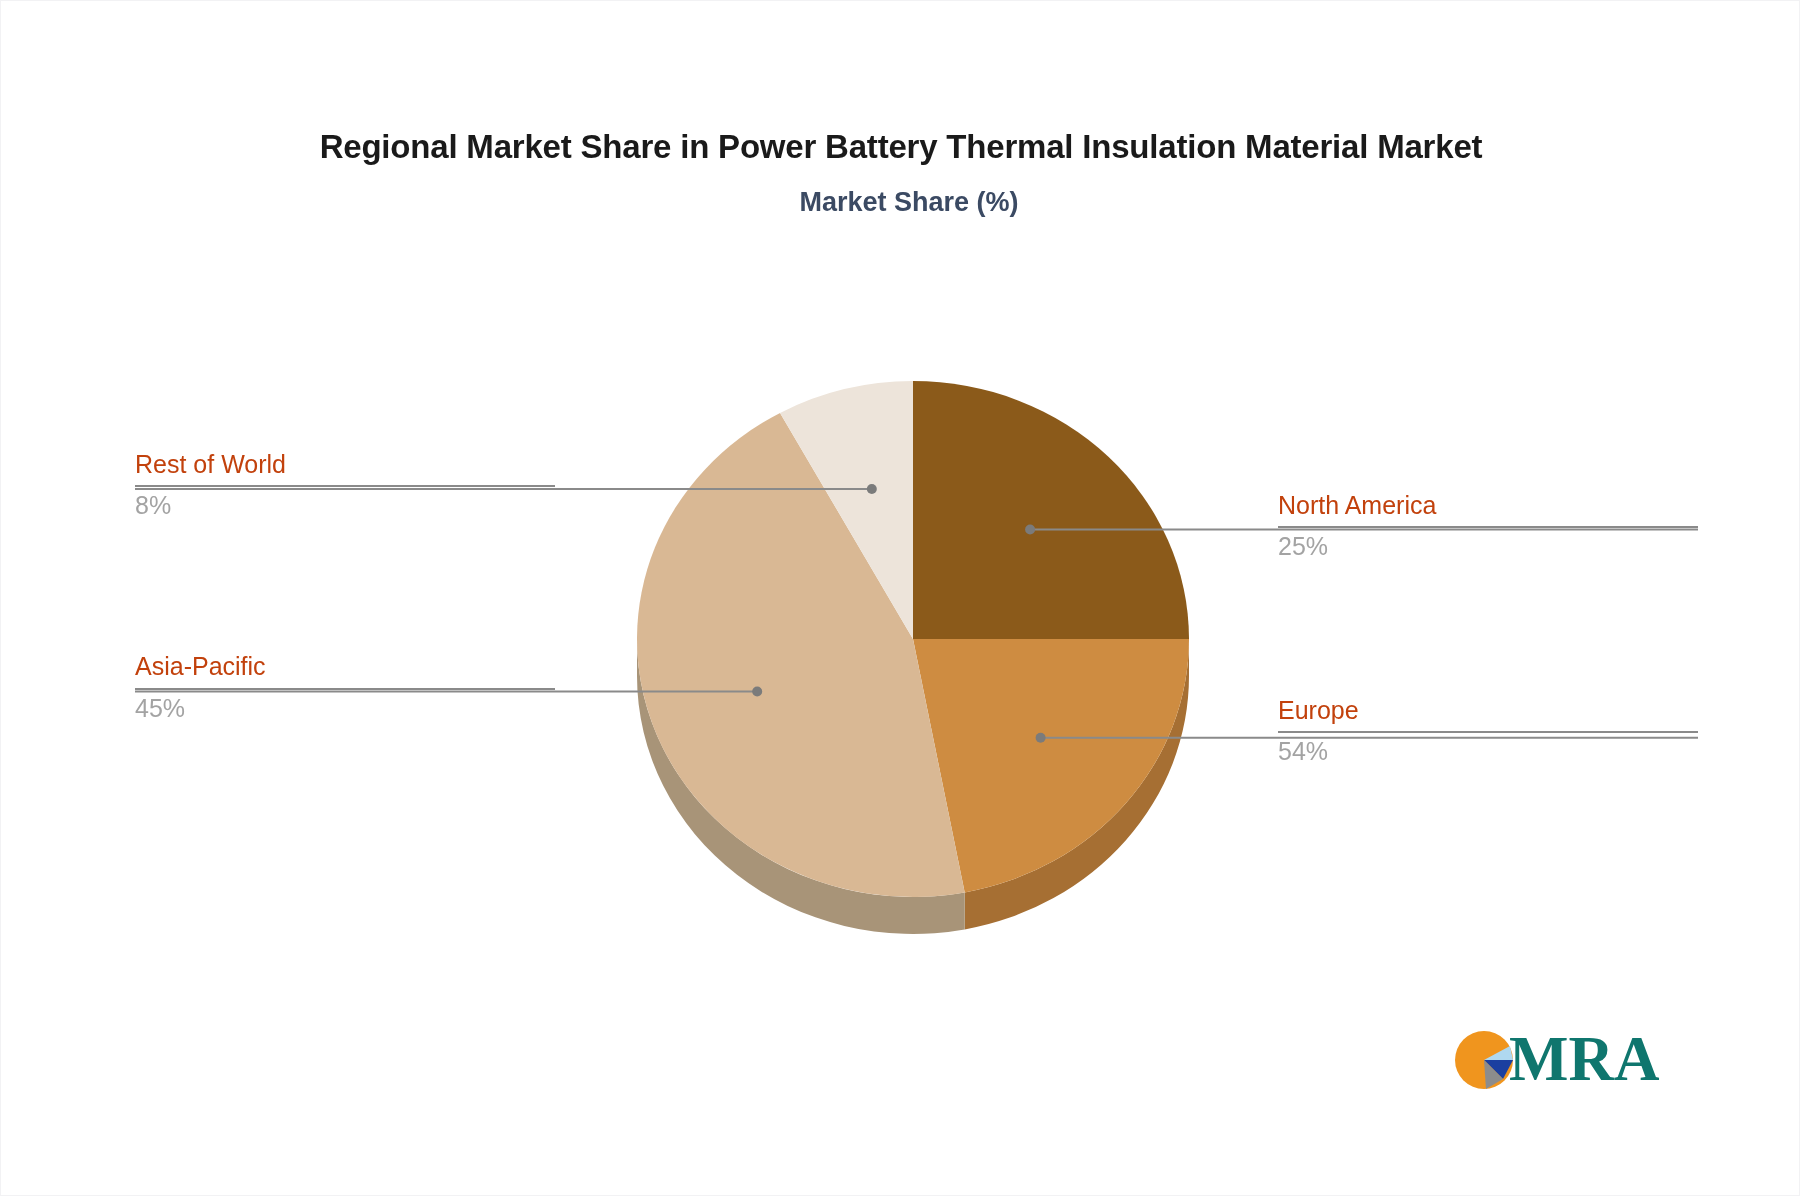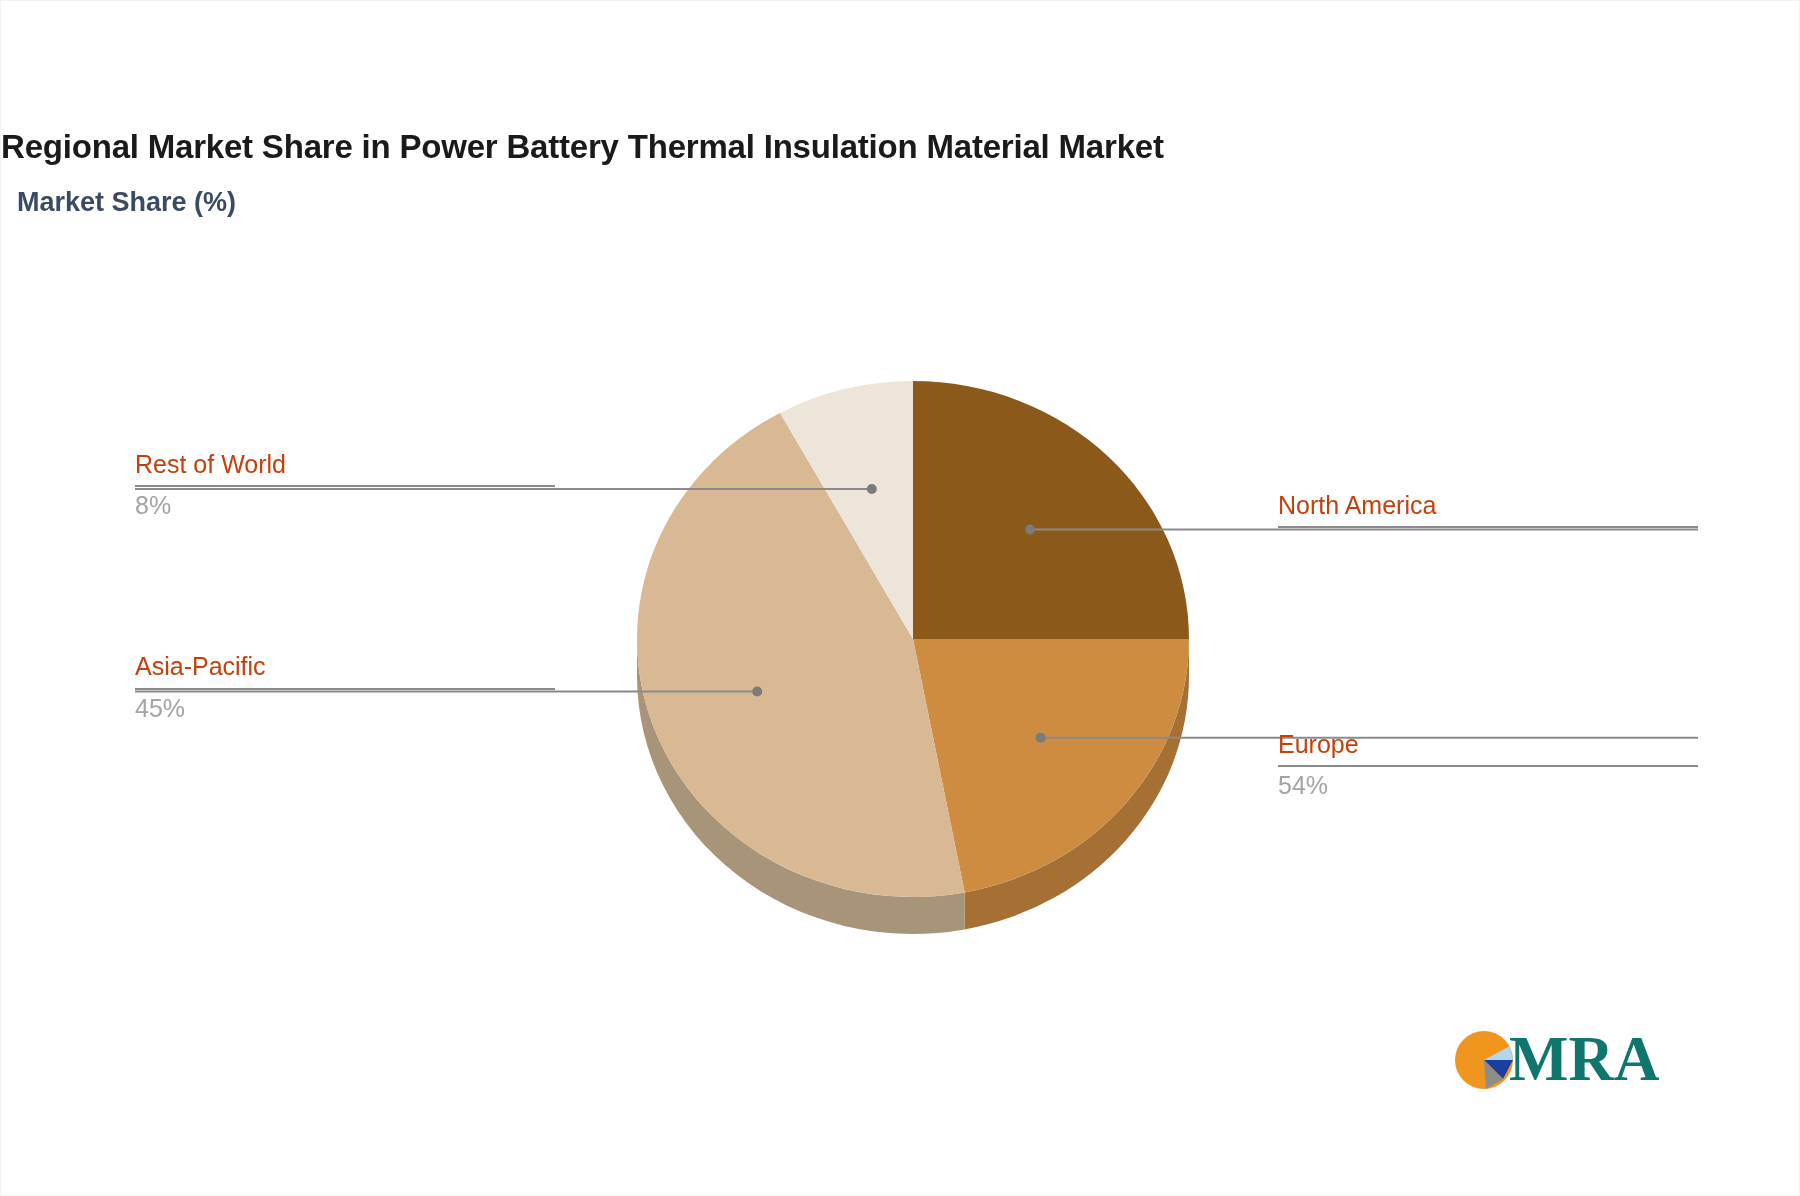--- a/index.html
+++ b/index.html
@@ -17,21 +17,21 @@
     overflow: hidden;
     font-family: "Liberation Sans", sans-serif;
   }
 
   
   #title-block {
     position: absolute;
     top: 128px;
     left: 0;
     width: 1800px;
-    text-align: left;
+    text-align: center;
   }
   #chart-title {
     font-size: 33px;
     font-weight: bold;
     color: #1a1a1a;
     letter-spacing: -0.2px;
     line-height: 1.1;
   }
   #chart-subtitle {
     margin-top: 22px;
@@ -145,23 +145,24 @@
 
   <div class="callout left" id="callout-asia-pacific" style="top: 650.437px; left: 134px; right: auto; width: 420px;">
     <div class="c-name">Asia-Pacific</div>
     <div class="c-rule"></div>
     <div class="c-value">45%</div>
   </div>
 
   <div class="callout right" id="callout-north-america" style="top: 488.54px; left: 1277px; right: auto; width: 420px;">
     <div class="c-name">North America</div>
     <div class="c-rule"></div>
+    <div class="c-value">25%</div>
   </div>
 
-  <div class="callout right" id="callout-europe" style="top: 728px; left: 1277px; right: auto; width: 420px;">
+  <div class="callout right" id="callout-europe" style="top: 694px; left: 1277px; right: auto; width: 420px;">
     <div class="c-name">Europe</div>
     <div class="c-rule"></div>
     <div class="c-value">54%</div>
   </div>
 
   <div id="logo">
     <svg id="logo-mark" width="62" height="62" viewBox="0 0 62 62">
       <circle id="logo-circle" cx="31" cy="31" r="29" fill="#F0951E"></circle>
       <path id="logo-wedge-lightblue" d="M31,31 L60,31 L57,17 Z" fill="#AFD8F0"></path>
       <path id="logo-wedge-blue" d="M31,31 L60,31 L50,50 Z" fill="#1B3FA0"></path>

